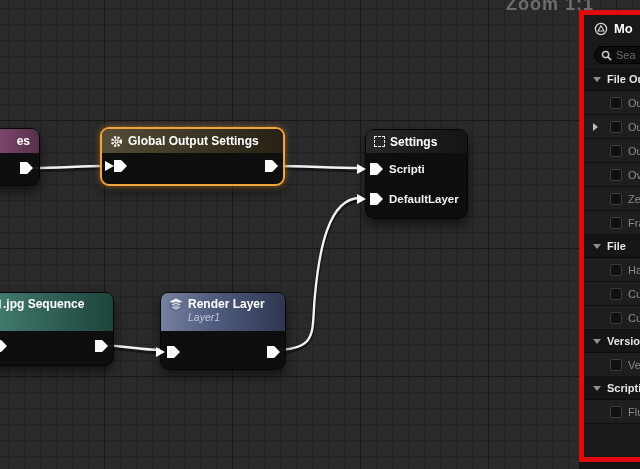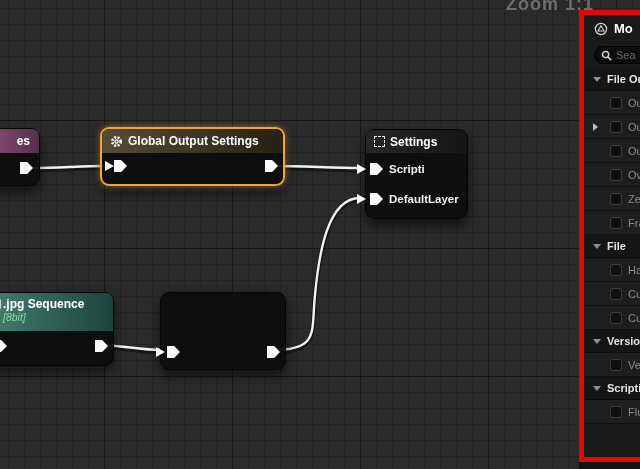--- a/index.html
+++ b/index.html
@@ -172,27 +172,37 @@
   <div class="node" style="left:-44px;top:292px;width:158px;height:74px;">
     <div class="hdr-block hdr-jpg">
       <div class="hdr-line1" style="position:relative;">
         <svg class="icon-svg" style="position:absolute;left:-14px;top:1px;" width="12" height="12" viewBox="0 0 12 12">
           <rect x="1" y="1" width="10" height="10" rx="1.5" fill="none" stroke="#fff" stroke-width="1.4"></rect>
           <circle cx="4.4" cy="4.4" r="1" fill="#fff"></circle>
           <path d="M2.2 9.2 L5 6 L6.8 8 L8.4 6.4 L10 9.2 Z" fill="#fff"></path>
         </svg>
         <span>.jpg Sequence</span>
       </div>
-      <div class="hdr-sub" style="color:#93d8a6;">[8bit]</div>
     </div>
     <div class="pin" style="left:37px;top:47px;"></div>
     <div class="pin" style="right:5px;top:47px;"></div>
   </div>
 
   <div class="node" style="left:160px;top:292px;width:126px;height:78px;">
+    <div class="hdr-block hdr-rl">
+      <div class="hdr-line1">
+        <svg class="icon-svg" width="14" height="13" viewBox="0 0 16 14">
+          <polygon points="8,0 15,3.5 8,7 1,3.5" fill="#f2f2f2"></polygon>
+          <polygon points="8,4 15,7.5 8,11 1,7.5" fill="#cfd4e0" stroke="#3a4460" stroke-width="0.8"></polygon>
+          <polygon points="8,7 15,10.5 8,14 1,10.5" fill="#aab2c6" stroke="#3a4460" stroke-width="0.8"></polygon>
+        </svg>
+        <span>Render Layer</span>
+      </div>
+      <div class="hdr-sub" style="color:#c3c7d2;padding-left:19px;">Layer1</div>
+    </div>
     <div class="warrow" style="left:-5px;top:54px;"></div>
     <div class="pin" style="left:6px;top:53px;"></div>
     <div class="pin" style="right:5px;top:53px;"></div>
   </div>
 
   <div id="zoom-indicator">Zoom 1:1</div>
 
   <div id="tab-strip">
     <div class="tab-inner">
       <svg class="icon-svg" width="9" height="9" viewBox="0 0 10 10">

